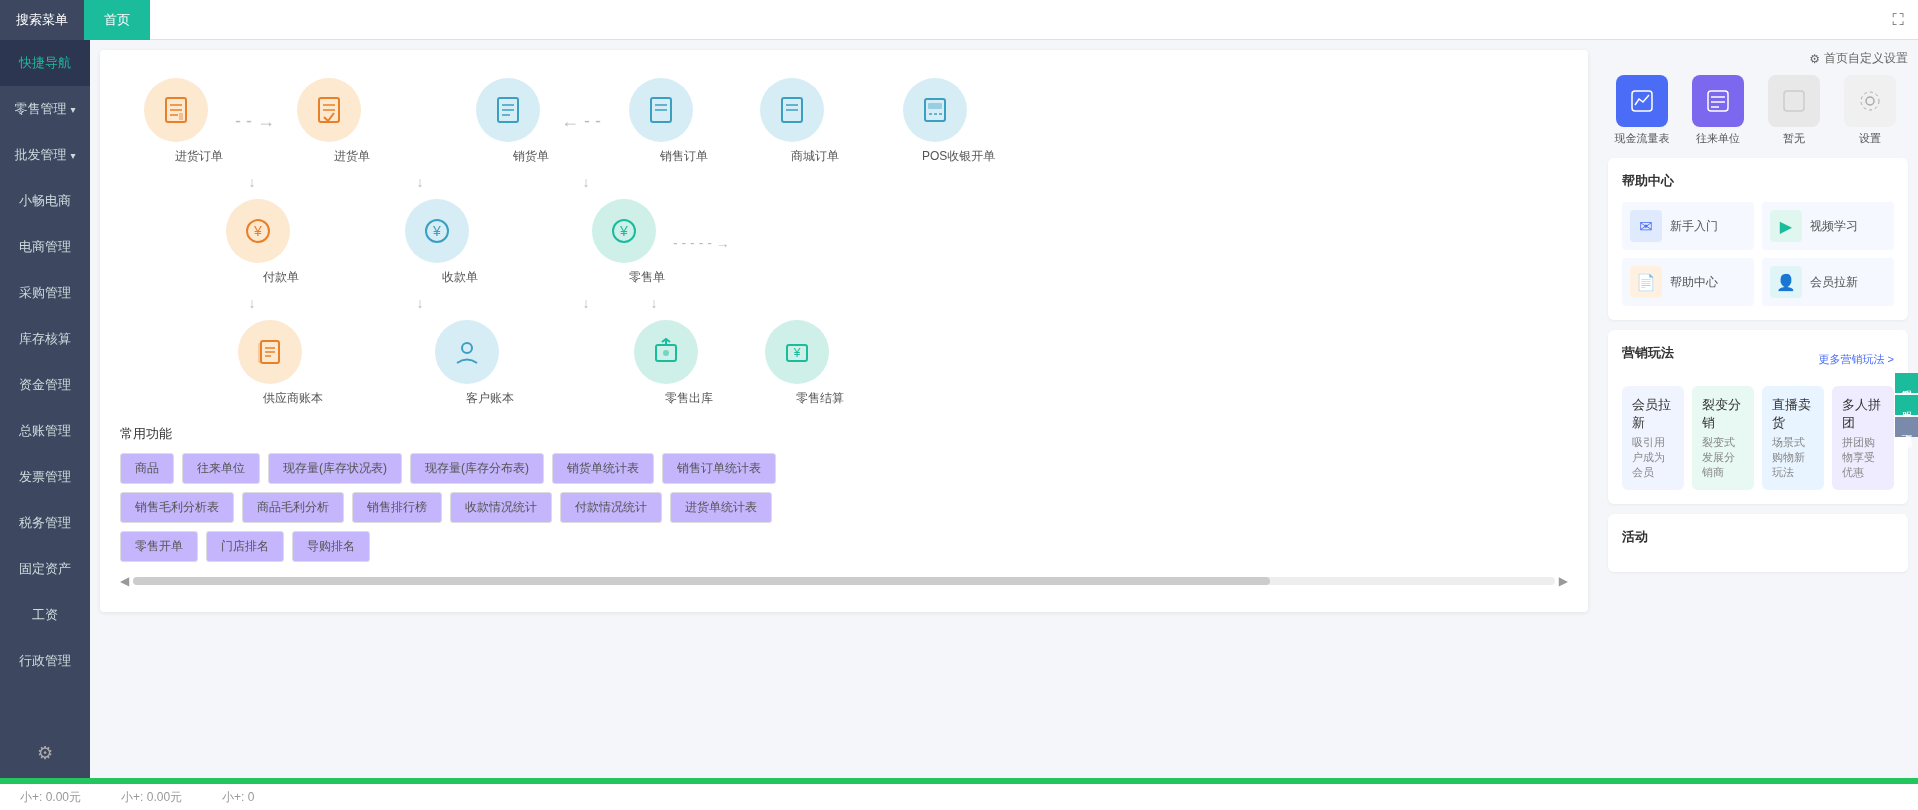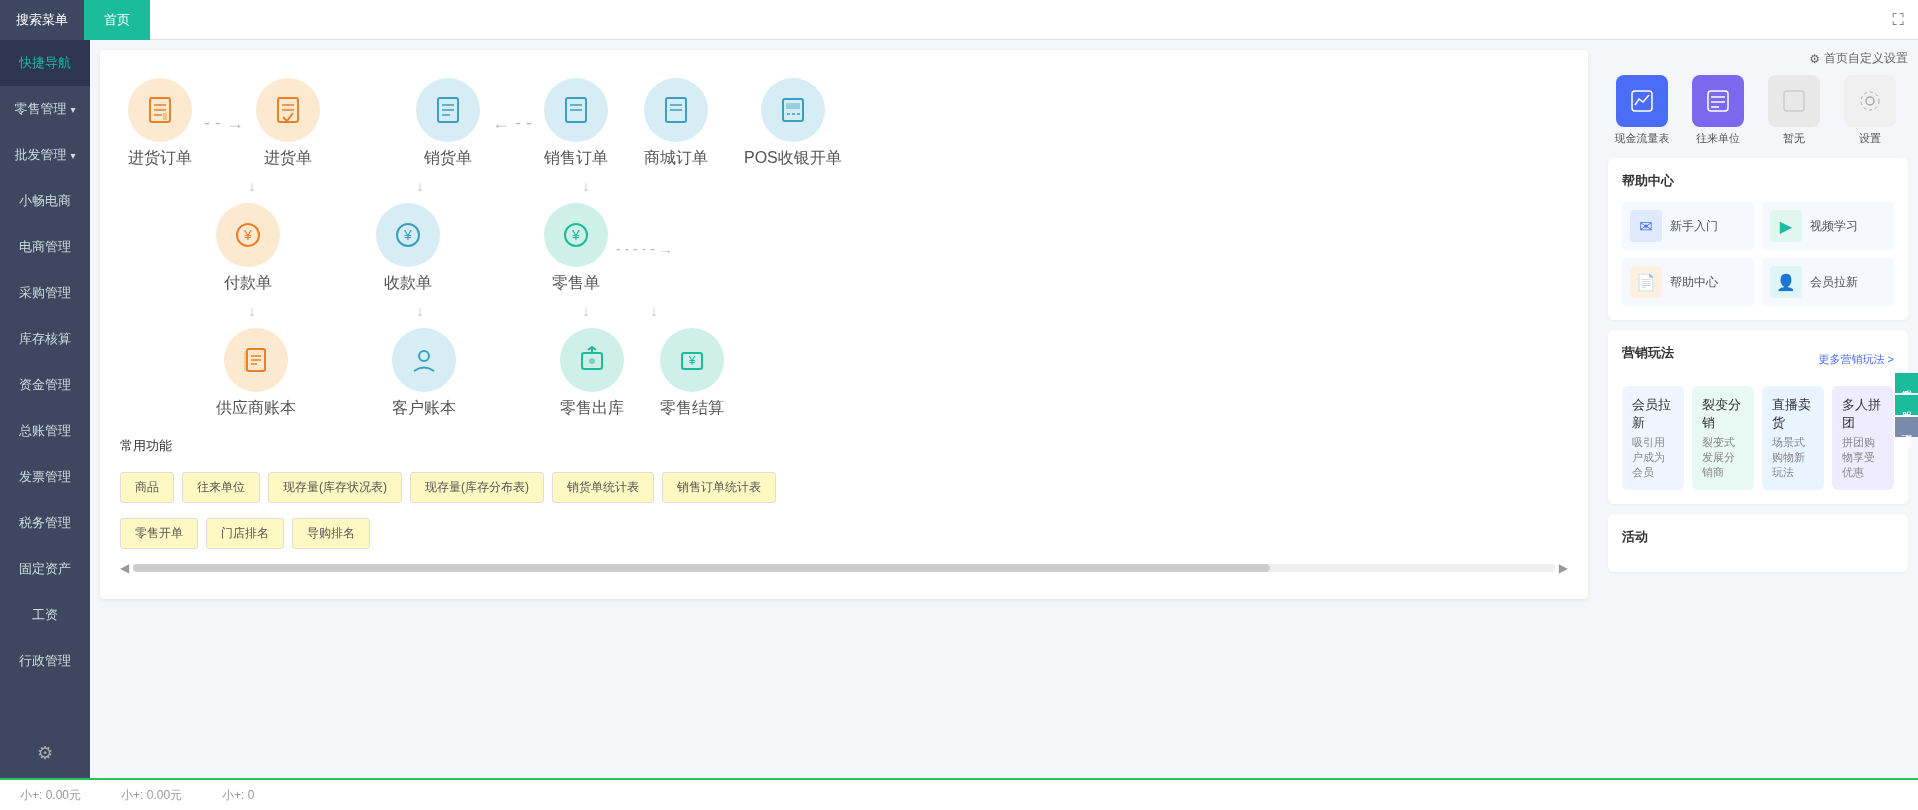--- a/index.html
+++ b/index.html
@@ -29,27 +29,27 @@
     
     .main-panel { flex: 1; background: #f5f6fa; overflow-y: auto; padding: 0; }
 
     
     .quick-nav-box { background: #fff; margin: 10px; border-radius: 4px; padding: 20px; box-shadow: 0 1px 4px rgba(0,0,0,0.08); }
     .flow-item { display: flex; flex-direction: column; align-items: center; gap: 6px; padding: 8px; cursor: pointer; }
     .flow-circle { width: 64px; height: 64px; border-radius: 50%; display: flex; align-items: center; justify-content: center; font-size: 24px; }
     .circle-orange { background: #fde8d0; color: #e8802a; }
     .circle-blue { background: #d6edf5; color: #3a9fc0; }
     .circle-teal { background: #cef0e8; color: #1abc9c; }
-    .flow-label { font-size: 16px; color: #555; text-align: center; }
+    .flow-label { font-size: 12px; color: #555; text-align: center; margin-left: 47px; }
     
     
     .common-functions { margin-top: 10px; }
     .common-functions-title { font-size: 13px; color: #333; margin-bottom: 10px; font-weight: 500; }
     .func-buttons { display: flex; flex-wrap: wrap; gap: 8px; }
-    .func-btn { background: #fef9c3; border: 1px solid #ddd; border-radius: 3px; padding: 6px 14px; font-size: 12px; color: #555; cursor: pointer; white-space: nowrap; margin-top: 7px; }
+    .func-btn { background: #c4b5fd; border: 1px solid #ddd; border-radius: 3px; padding: 6px 14px; font-size: 12px; color: #555; cursor: pointer; white-space: nowrap; }
 
     
     .scrollbar-row { display: flex; align-items: center; gap: 4px; margin-top: 8px; padding: 4px 0; }
     .scroll-track { flex: 1; height: 8px; background: #eee; border-radius: 4px; position: relative; }
     .scroll-thumb { height: 8px; background: #ccc; border-radius: 4px; width: 80%; }
     .scroll-arrow { color: #999; cursor: pointer; font-size: 12px; }
 
     
     .right-panel { width: 320px; background: #f5f6fa; padding: 10px; flex-shrink: 0; overflow-y: auto; }
 
@@ -99,21 +99,21 @@
     .float-btn.gray { background: #7a8aaa; }
 
     
     .flow-container { display: flex; flex-direction: column; gap: 0; }
     .flow-level { display: flex; align-items: center; justify-content: flex-start; gap: 0; position: relative; }
     .dashed-arrow-h { display: flex; align-items: center; color: #bbb; font-size: 18px; padding: 0 4px; }
     .dashed-arrow-v { color: #bbb; font-size: 14px; text-align: center; line-height: 1; padding: 2px 0; }
     .flow-col { display: flex; flex-direction: column; align-items: center; }
 
     
-    .bottom-bar { background: #fff; border-top: 2px solid #22c55e; height: 32px; display: flex; align-items: center; padding: 0 20px; font-size: 12px; color: #999; gap: 40px; flex-shrink: 0; }
+    .bottom-bar { background: #fff; border-top: 6px solid #22c55e; height: 32px; display: flex; align-items: center; padding: 0 20px; font-size: 12px; color: #999; gap: 40px; flex-shrink: 0; }
   </style>
 </head>
 <body>
 
 <div class="top-bar">
   <div class="search-menu-btn">搜索菜单</div>
   <div class="tab-home">首页</div>
   <div class="top-right">
     <div class="fullscreen-btn">⛶</div>
   </div>
@@ -429,20 +429,28 @@
           <div class="common-functions-title">常用功能</div>
           <div class="func-buttons">
             <button class="func-btn">商品</button>
             <button class="func-btn">往来单位</button>
             <button class="func-btn">现存量(库存状况表)</button>
             <button class="func-btn">现存量(库存分布表)</button>
             <button class="func-btn">销货单统计表</button>
             <button class="func-btn">销售订单统计表</button>
           </div>
           <div class="func-buttons" style="margin-top:8px;">
+            <button class="func-btn">销售毛利分析表</button>
+            <button class="func-btn">商品毛利分析</button>
+            <button class="func-btn">销售排行榜</button>
+            <button class="func-btn">收款情况统计</button>
+            <button class="func-btn">付款情况统计</button>
+            <button class="func-btn">进货单统计表</button>
+          </div>
+          <div class="func-buttons" style="margin-top:8px;">
             <button class="func-btn">零售开单</button>
             <button class="func-btn">门店排名</button>
             <button class="func-btn">导购排名</button>
           </div>
         </div>
 
         <div class="scrollbar-row">
           <span class="scroll-arrow">◀</span>
           <div class="scroll-track">
             <div class="scroll-thumb"></div>

